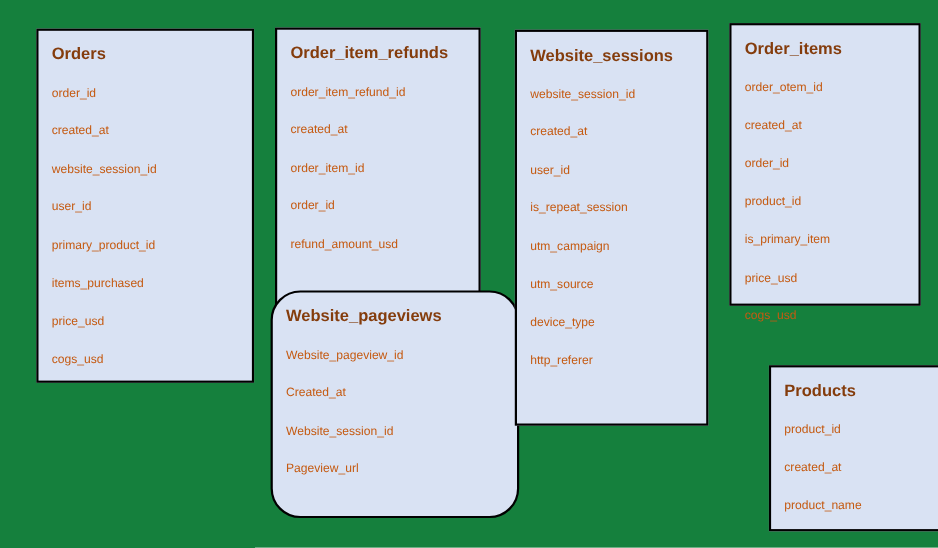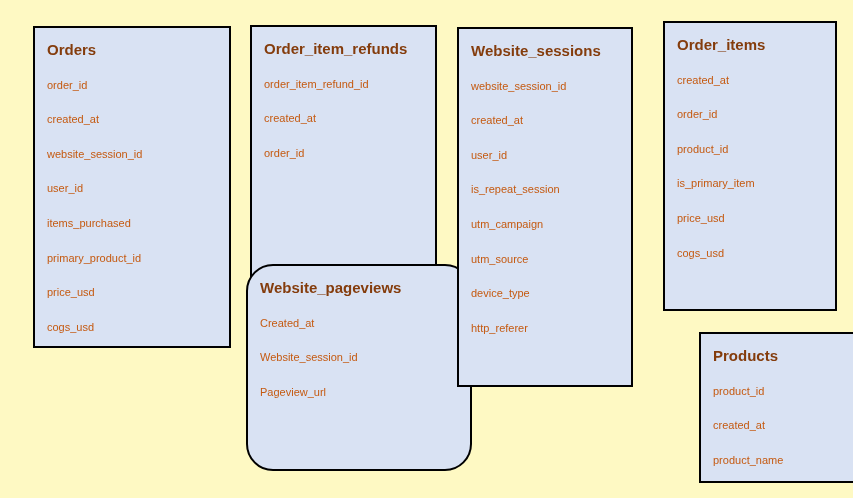--- a/index.html
+++ b/index.html
@@ -8,21 +8,21 @@
     --title-text:#843c0c;
     --field-text:#c55a11;
   }
   *{margin:0;padding:0;box-sizing:border-box;}
   html,body{background:#ffffff;}
   body{font-family:"Liberation Sans", sans-serif;}
   .canvas{
     position:relative;
     width:853px;
     height:498px;
-    background:#fef9c3;
+    background:#15803d;
     overflow:hidden;
   }
   .table-box{
     position:absolute;
     background:var(--box-fill);
     border:2px solid var(--box-border);
     padding:5px 12px 0 12px;
   }
   .table-title{
     color:var(--title-text);
@@ -34,55 +34,58 @@
   .table-field{
     color:var(--field-text);
     font-size:11px;
     line-height:34.6px;
     white-space:nowrap;
   }
   
   .t0{left:33px;  top:26px;  width:198px; height:322px;}
   .t1{left:250px; top:25px;  width:187px; height:262px;}
   .t2{left:246px; top:264px; width:226px; height:207px;border-radius:27px;}
-  .t3{left:457px; top:27px;  width:176px; height:360px;}
-  .t4{left:663px; top:21px;  width:174px; height:290px;}
+  .t3{left:468px; top:27px;  width:176px; height:360px;}
+  .t4{left:663px; top:21px;  width:174px; height:257px;}
   .t5{left:699px; top:332px; width:174px; height:151px;}
 </style>
 </head>
 <body>
 
 <div class="canvas">
 
   <div class="table-box t0">
     <div class="table-title">Orders</div>
     <div class="table-fields">
         <div class="table-field">order_id</div>
         <div class="table-field">created_at</div>
         <div class="table-field">website_session_id</div>
         <div class="table-field">user_id</div>
+        <div class="table-field">primary_product_id</div>
         <div class="table-field">items_purchased</div>
-        <div class="table-field">primary_product_id</div>
         <div class="table-field">price_usd</div>
         <div class="table-field">cogs_usd</div>
       </div>
   </div>
 
   <div class="table-box t1">
     <div class="table-title">Order_item_refunds</div>
     <div class="table-fields">
         <div class="table-field">order_item_refund_id</div>
         <div class="table-field">created_at</div>
+        <div class="table-field">order_item_id</div>
         <div class="table-field">order_id</div>
+        <div class="table-field">refund_amount_usd</div>
       </div>
   </div>
 
   <div class="table-box t2">
     <div class="table-title">Website_pageviews</div>
     <div class="table-fields">
+        <div class="table-field">Website_pageview_id</div>
         <div class="table-field">Created_at</div>
         <div class="table-field">Website_session_id</div>
         <div class="table-field">Pageview_url</div>
       </div>
   </div>
 
   <div class="table-box t3">
     <div class="table-title">Website_sessions</div>
     <div class="table-fields">
         <div class="table-field">website_session_id</div>
@@ -92,20 +95,21 @@
         <div class="table-field">utm_campaign</div>
         <div class="table-field">utm_source</div>
         <div class="table-field">device_type</div>
         <div class="table-field">http_referer</div>
       </div>
   </div>
 
   <div class="table-box t4">
     <div class="table-title">Order_items</div>
     <div class="table-fields">
+        <div class="table-field">order_otem_id</div>
         <div class="table-field">created_at</div>
         <div class="table-field">order_id</div>
         <div class="table-field">product_id</div>
         <div class="table-field">is_primary_item</div>
         <div class="table-field">price_usd</div>
         <div class="table-field">cogs_usd</div>
       </div>
   </div>
 
   <div class="table-box t5">

